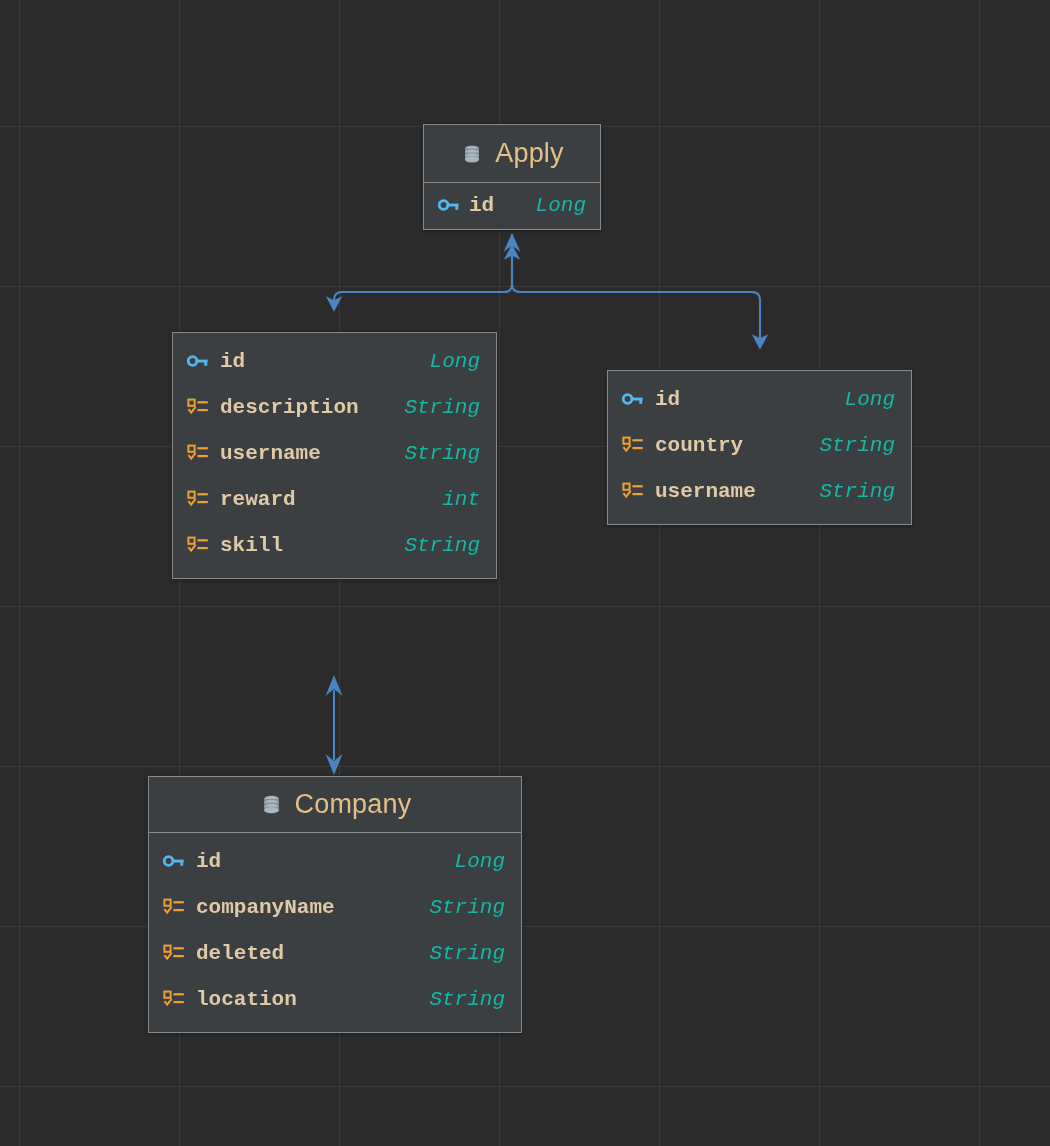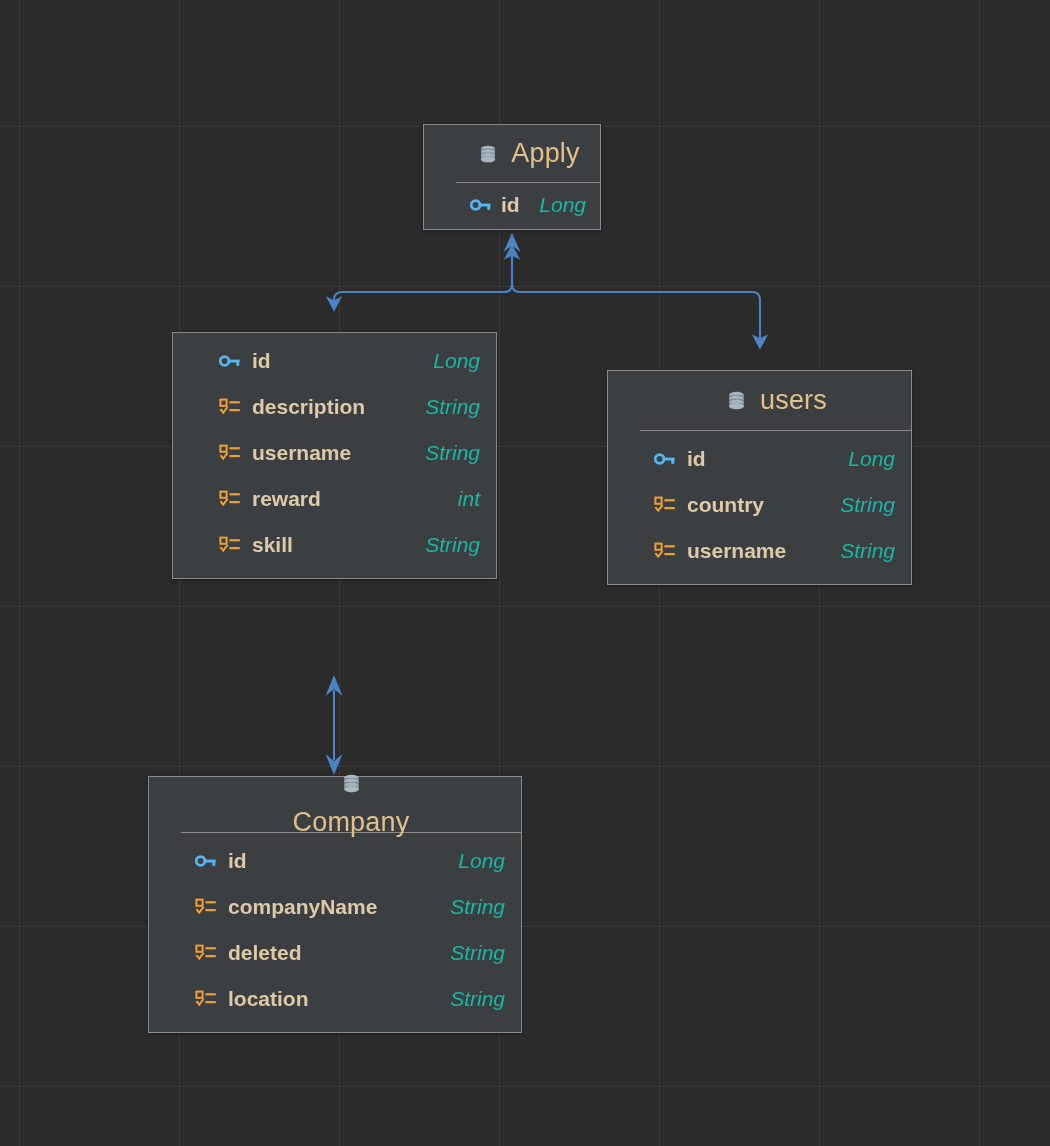--- a/index.html
+++ b/index.html
@@ -33,21 +33,20 @@
   }
 
   
   .entity {
     position: absolute;
     z-index: 2;
     background: #3c3f41;
     border: 1px solid #8a8a8a;
     box-sizing: border-box;
     box-shadow: 0 1px 3px rgba(0,0,0,0.35);
-    padding-left: 32px;
   }
   .entity-header {
     display: flex;
     align-items: center;
     justify-content: center;
     gap: 11px;
     background: #3c3f41;
     border-bottom: 1px solid #8a8a8a;
     box-sizing: border-box;
   }
@@ -57,20 +56,21 @@
     white-space: nowrap;
   }
   .entity-body {
     box-sizing: border-box;
     background: #3c3f41;
   }
   .row {
     display: flex;
     align-items: center;
     box-sizing: border-box;
+    font-family: Liberation Mono, monospace;
   }
   .row .col-name {
     color: #e0c9a6;
     font-weight: bold;
     white-space: nowrap;
     flex: 0 0 auto;
   }
   .row .col-type {
     color: #14b8a6;
     font-style: italic;
@@ -104,21 +104,21 @@
 
   .t-users      { left: 607px; top: 370px;  width: 305px; }
   .t-users   .entity-header { height: 60px; }
   .t-users   .entity-title  { font-size: 27px; }
   .t-users   .entity-body   { padding: 5px 16px 10px 14px; }
   .t-users   .row           { height: 46px; gap: 11px; }
   .t-users   .col-name      { font-size: 21px; }
   .t-users   .col-type      { font-size: 21px; }
 
   .t-company    { left: 148px; top: 776px;  width: 374px; }
-  .t-company .entity-header { height: 56px; flex-direction: column; }
+  .t-company .entity-header { height: 56px; }
   .t-company .entity-title  { font-size: 27px; }
   .t-company .entity-body   { padding: 5px 16px 10px 14px; }
   .t-company .row           { height: 46px; gap: 11px; }
   .t-company .col-name      { font-size: 21px; }
   .t-company .col-type      { font-size: 21px; }
 </style>
 </head>
 <body>
 
 <div id="canvas">
@@ -239,34 +239,20 @@
             <rect x="10.4" y="11" width="10.4" height="2.2" fill="#f0a030"></rect>
           </svg>
         </span>
         <span class="col-name">skill</span>
         <span class="col-type">String</span>
       </div>
     </div>
   </div>
 
   <div class="entity t-users">
-    <div class="entity-header">
-      <span class="row-icon">
-        <svg width="25" height="25" viewBox="0 0 24 24">
-          <ellipse cx="12" cy="6.6" rx="7" ry="2.9" fill="#a9b7c0"></ellipse>
-          <path d="M5,6.6 v3.6 a7,2.9 0 0 0 14,0 v-3.6 z" fill="#7f8e98"></path>
-          <ellipse cx="12" cy="10.4" rx="7" ry="2.9" fill="#a9b7c0"></ellipse>
-          <path d="M5,10.4 v3.6 a7,2.9 0 0 0 14,0 v-3.6 z" fill="#7f8e98"></path>
-          <ellipse cx="12" cy="14.2" rx="7" ry="2.9" fill="#a9b7c0"></ellipse>
-          <path d="M5,14.2 v3.2 a7,2.9 0 0 0 14,0 v-3.2 z" fill="#7f8e98"></path>
-          <ellipse cx="12" cy="17.4" rx="7" ry="2.9" fill="#a9b7c0"></ellipse>
-        </svg>
-      </span>
-      <span class="entity-title">users</span>
-    </div>
     <div class="entity-body">
       <div class="row">
         <span class="row-icon">
           <svg width="22" height="18" viewBox="0 0 22 18">
             <circle cx="5.6" cy="9" r="4.4" fill="none" stroke="#56b6f0" stroke-width="2.8"></circle>
             <rect x="8.6" y="7.6" width="12" height="2.9" fill="#56b6f0"></rect>
             <rect x="17.3" y="9.6" width="2.9" height="4.2" fill="#56b6f0"></rect>
           </svg>
         </span>
         <span class="col-name">id</span>

